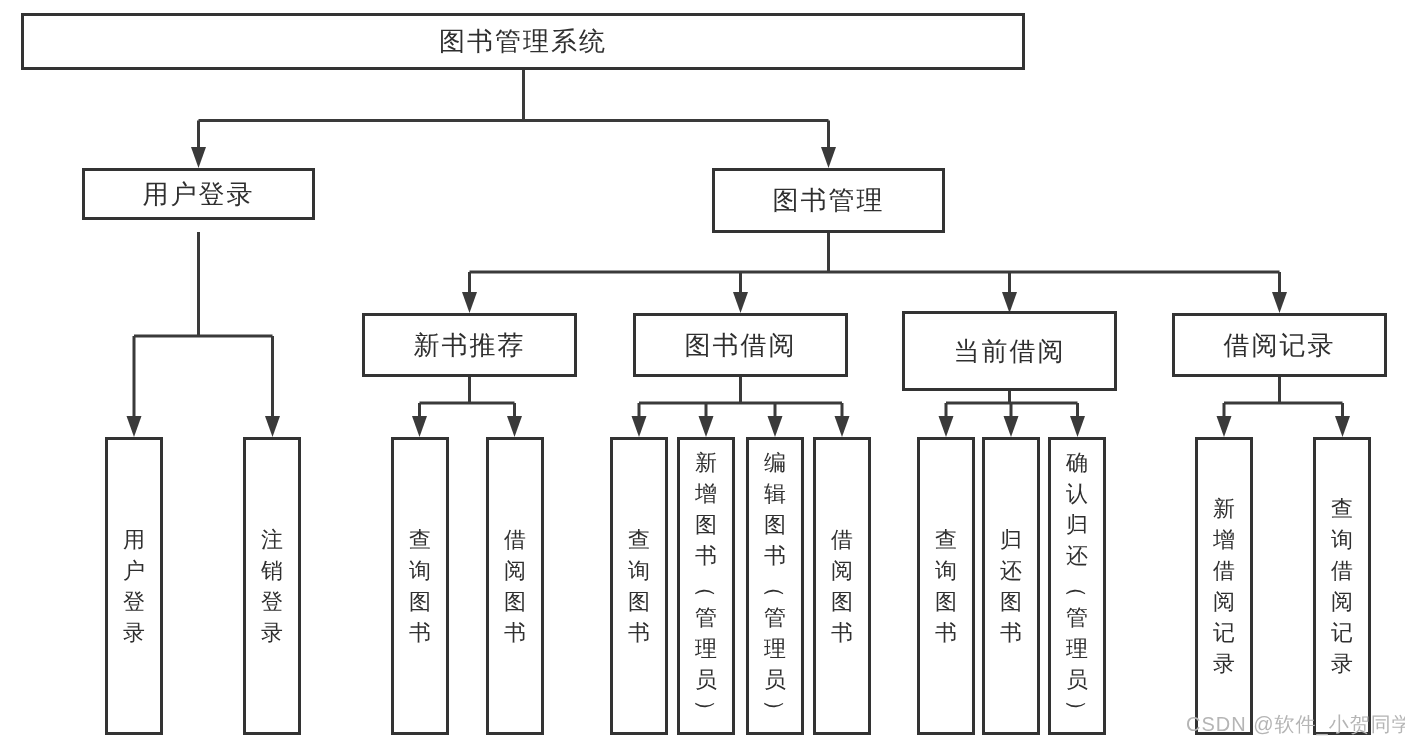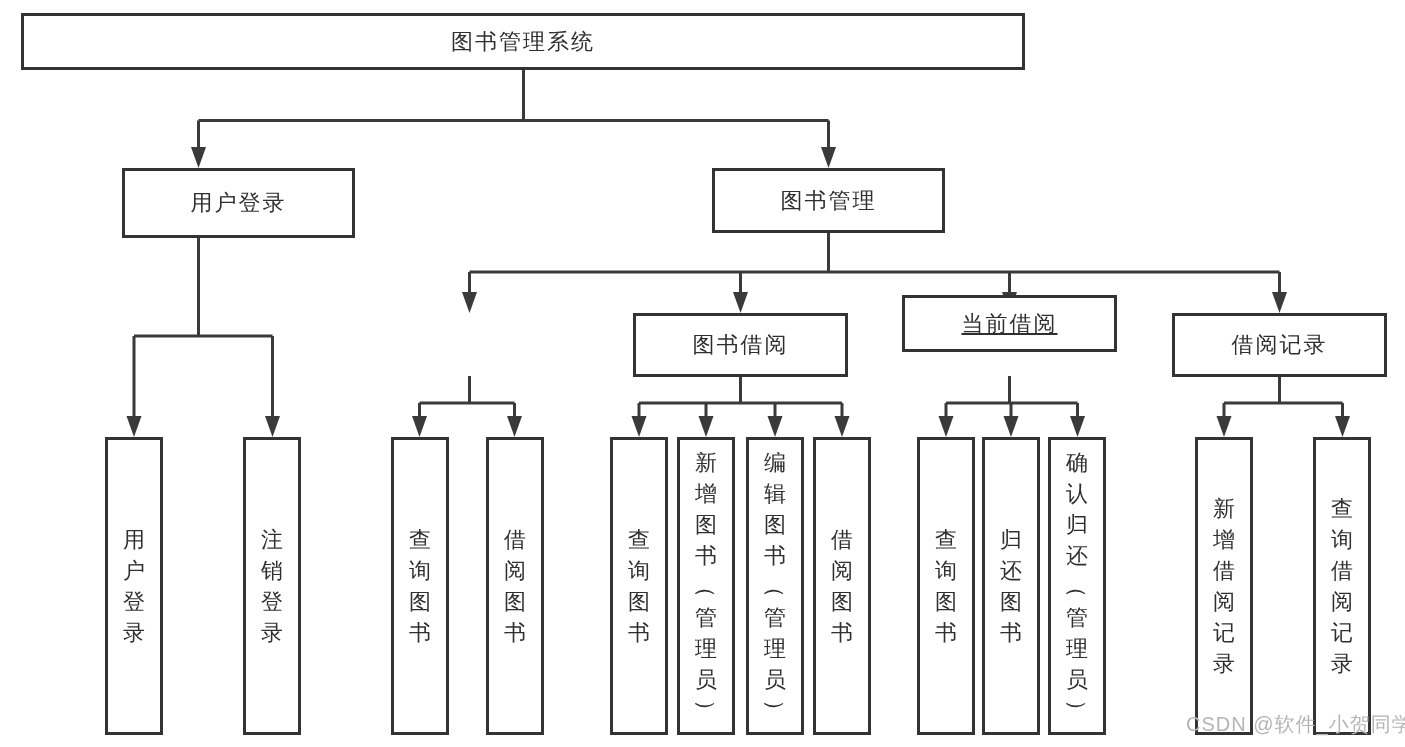--- a/index.html
+++ b/index.html
@@ -3,21 +3,21 @@
 <meta charset="utf-8">
 <style>
   html,body{margin:0;padding:0;background:#ffffff;}
   body{font-family:"Liberation Sans",sans-serif;}
   .canvas{position:relative;width:1405px;height:747px;background:#ffffff;overflow:hidden;}
   .connectors{position:absolute;left:0;top:0;width:1405px;height:747px;}
   .box{
     position:absolute;box-sizing:border-box;
     border:3px solid #333333;background:#ffffff;
     display:flex;align-items:center;justify-content:center;
-    font-size:22px;color:#2f2f2f;letter-spacing:2px;white-space:nowrap;
+    font-size:26px;color:#2f2f2f;letter-spacing:2px;white-space:nowrap;
   }
   .leaf{
     position:absolute;top:437px;width:58px;height:298px;box-sizing:border-box;
     border:3px solid #333333;background:#ffffff;
     display:flex;flex-direction:column;align-items:center;justify-content:center;
     font-size:22px;color:#2f2f2f;
   }
   .vchar{display:block;height:31px;line-height:31px;text-align:center;}
   .vchar.paren{transform:rotate(90deg);}
   .watermark{
@@ -58,25 +58,26 @@
       <polygon points="938.5,416 953.5,416 946,437"></polygon>
       <polygon points="1003.5,416 1018.5,416 1011,437"></polygon>
       <polygon points="1070,416 1085,416 1077.5,437"></polygon>
       <polygon points="1216.5,416 1231.5,416 1224,437"></polygon>
       <polygon points="1335,416 1350,416 1342.5,437"></polygon>
     </g>
   </svg>
 
   <div class="box" style="left:21px;top:13px;width:1004px;height:57px;">图书管理系统</div>
 
-  <div class="box" style="left:82px;top:168px;width:233px;height:70px;margin-left:40px;">用户登录</div>
+  <div class="box" style="left:82px;top:168px;width:233px;height:52px;">用户登录</div>
   <div class="box" style="left:712px;top:168px;width:233px;height:65px;text-align:center;">图书管理</div>
 
+  <div class="box" style="left:362px;top:313px;width:215px;height:64px;">新书推荐</div>
   <div class="box" style="left:633px;top:313px;width:215px;height:64px;text-align:center;">图书借阅</div>
-  <div class="box" style="left:902px;top:295px;width:215px;height:57px;text-decoration:underline;">当前借阅</div>
+  <div class="box" style="left:902px;top:311px;width:215px;height:80px;">当前借阅</div>
   <div class="box" style="left:1172px;top:313px;width:215px;height:64px;font-family:Liberation Serif, serif;">借阅记录</div>
 
   <div class="leaf" style="left:105px;">
       <span class="vchar">用</span>
       <span class="vchar">户</span>
       <span class="vchar">登</span>
       <span class="vchar">录</span>
     </div>
   <div class="leaf" style="left:243px;">
       <span class="vchar">注</span>

